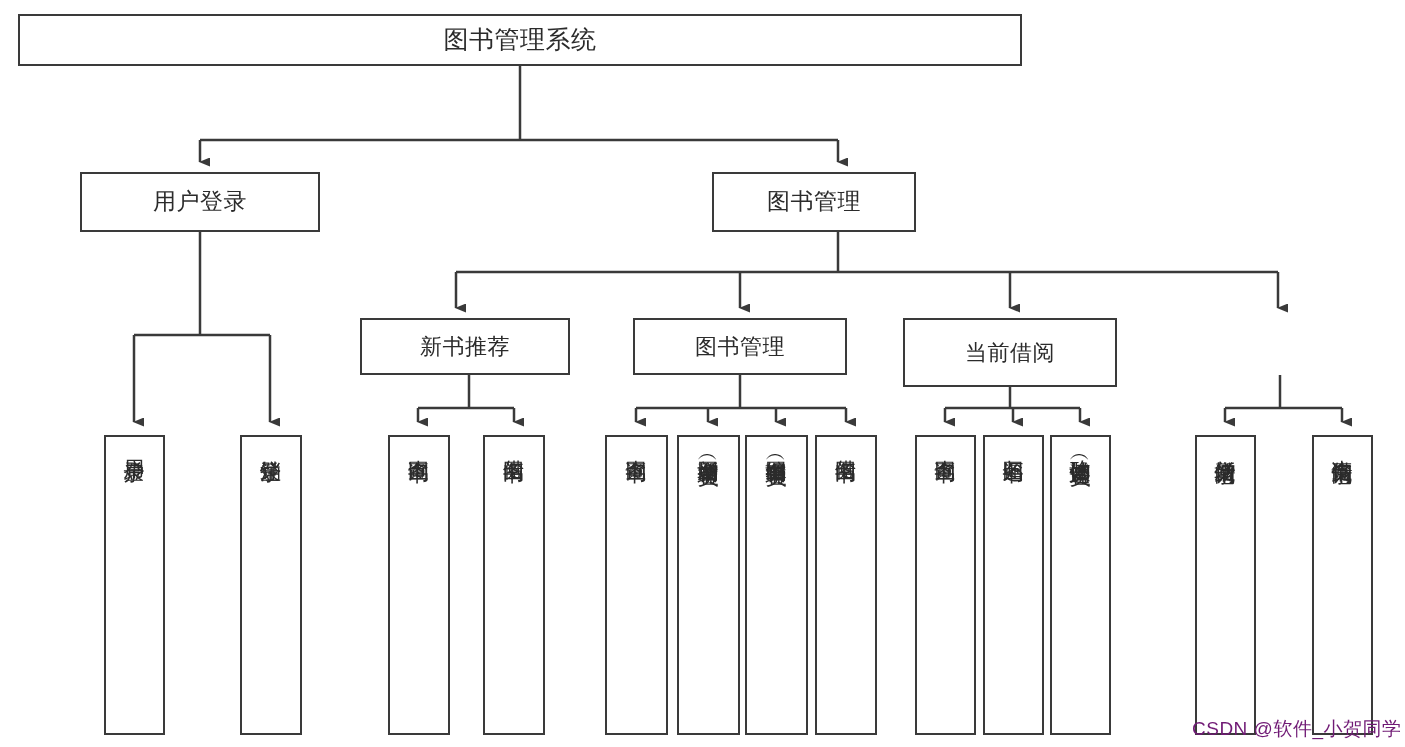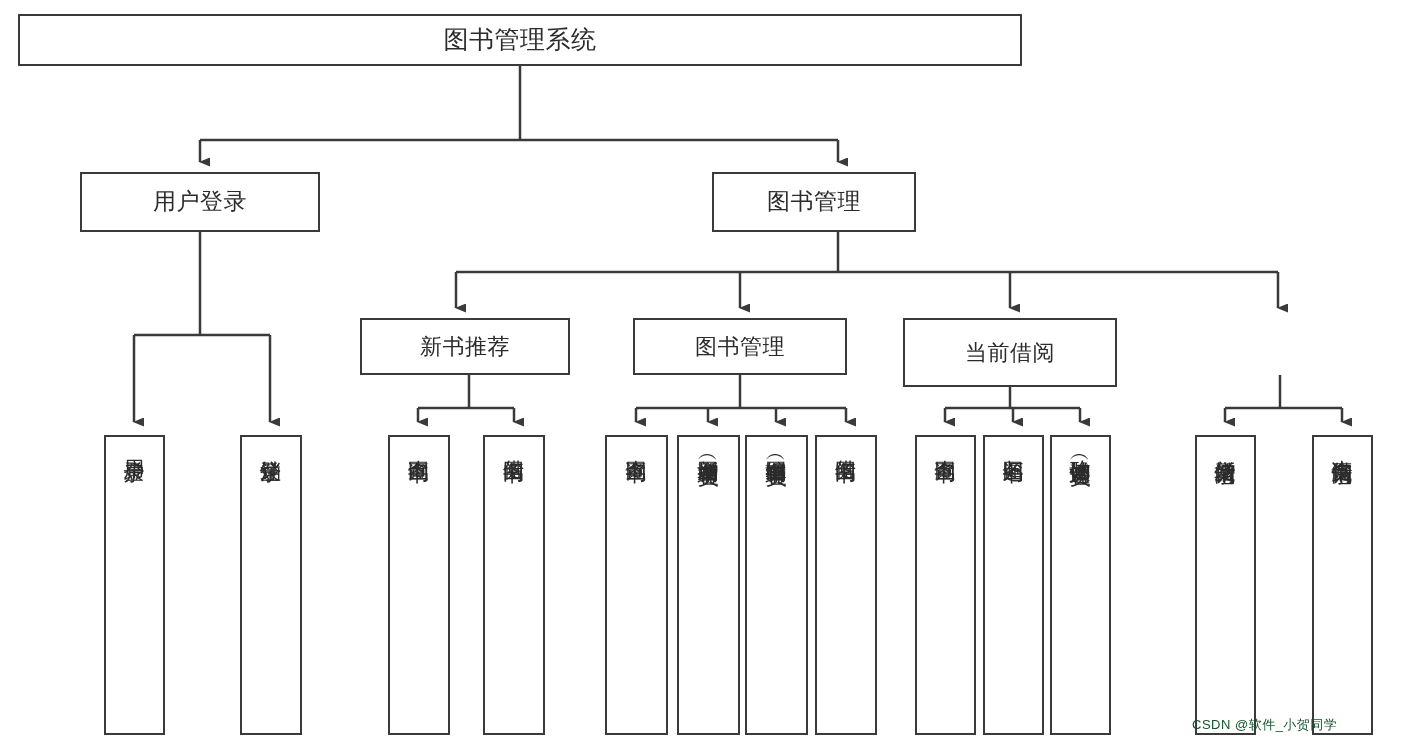--- a/index.html
+++ b/index.html
@@ -59,22 +59,22 @@
   .node-leaf .node-label {
     writing-mode: vertical-rl;
     text-orientation: upright;
     font-size: 21px;
     line-height: 1.1;
     letter-spacing: 1px;
     white-space: nowrap;
   }
   .watermark {
     position: absolute;
-    font-size: 13px;
-    color: #14532d;
+    font-size: 19px;
+    color: #701a75;
     white-space: nowrap;
     letter-spacing: 0.5px;
     text-align: center;
   }
 </style>
 </head>
 <body>
 
 <div id="canvas">
 

